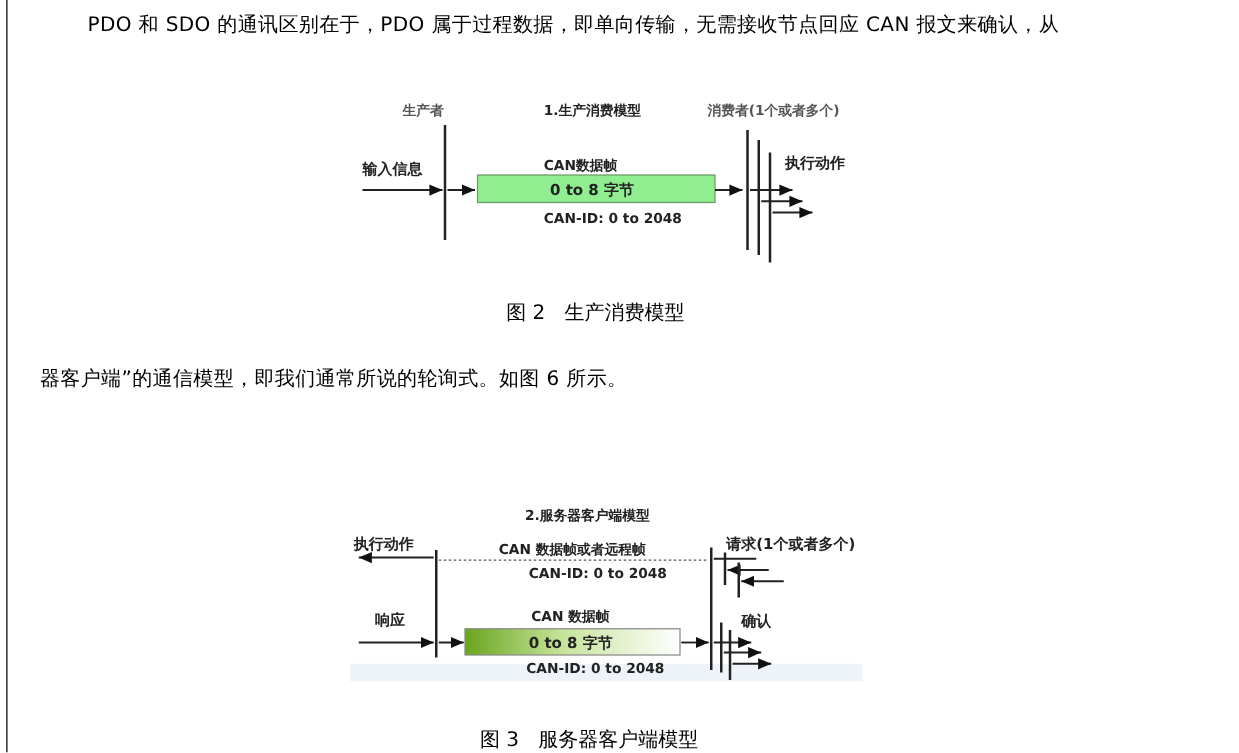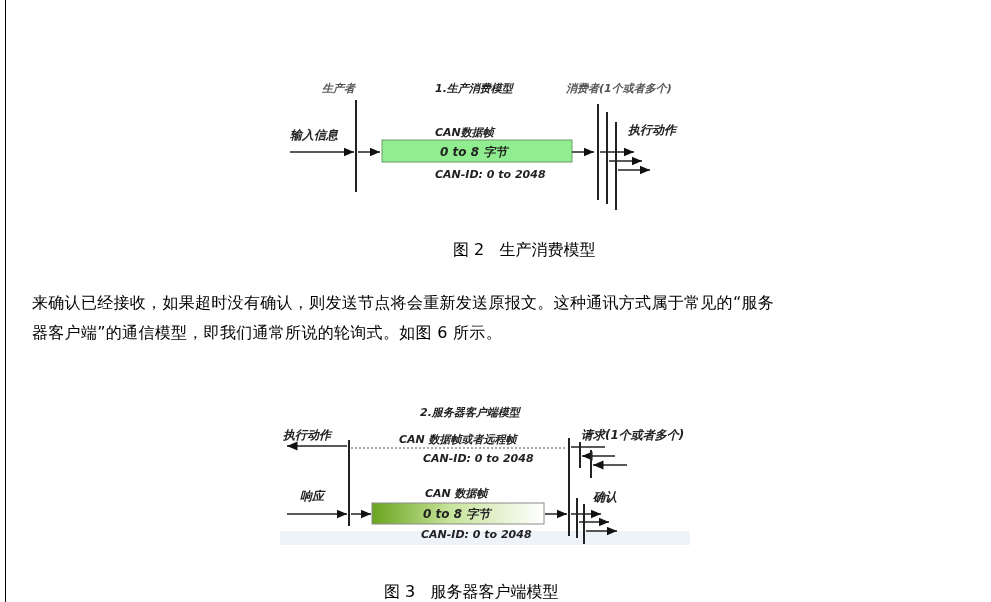--- a/index.html
+++ b/index.html
@@ -4,31 +4,32 @@
 <style>
   html, body { margin: 0; padding: 0; background: #ffffff; }
   body { width: 991px; height: 602px; position: relative; overflow: hidden;
          font-family: "DejaVu Sans", sans-serif; color: #000; }
   .left-rule { position: absolute; left: 5px; top: 0; width: 1px; height: 602px; background: #000; }
   .para { position: absolute; left: 32px; width: 920px; font-size: 16px; line-height: 30px;
           letter-spacing: 0.3px; white-space: nowrap; }
   .para .line { display: block; height: 30px; }
   .indent { padding-left: 38px; }
   .caption { position: absolute; font-size: 16px; white-space: pre; }
-  .fig { position: absolute; font-style: italic; }
+  .fig { position: absolute; }
   .fig svg { display: block; }
   .lbl { font-family: "DejaVu Sans", sans-serif; font-weight: bold; fill: #222; }
   .lbl-light { font-family: "DejaVu Sans", sans-serif; fill: #555; font-weight: bold; }
 </style>
 </head>
 <body>
 
 <div class="left-rule"></div>
 
 <div class="para" style="top:5px;">
+  <span class="line indent">PDO 和 SDO 的通讯区别在于，PDO 属于过程数据，即单向传输，无需接收节点回应 CAN 报文来确认，从</span>
 </div>
 
 <div class="fig" style="left:280px; top:72px;">
   <svg width="430" height="140" viewBox="0 0 430 140">
     <defs>
       <marker id="ah" markerWidth="8" markerHeight="8" refX="7" refY="4" orient="auto">
         <path d="M0,1 L7,4 L0,7 z" fill="#111"></path>
       </marker>
     </defs>
     <text class="lbl-light" x="42" y="20" font-size="11">生产者</text>
@@ -50,24 +51,23 @@
     <line x1="318" y1="32" x2="318" y2="128" stroke="#222" stroke-width="2"></line>
     <line x1="327" y1="40" x2="327" y2="132" stroke="#222" stroke-width="2"></line>
     <line x1="336" y1="50" x2="336" y2="138" stroke="#222" stroke-width="2"></line>
     <text class="lbl" x="348" y="62" font-size="12">执行动作</text>
     <line x1="320" y1="80" x2="354" y2="80" stroke="#222" stroke-width="1.5" marker-end="url(#ah)"></line>
     <line x1="329" y1="89" x2="362" y2="89" stroke="#222" stroke-width="1.5" marker-end="url(#ah)"></line>
     <line x1="338" y1="98" x2="370" y2="98" stroke="#222" stroke-width="1.5" marker-end="url(#ah)"></line>
   </svg>
 </div>
 
-<div class="caption" style="left:405px; top:240px;margin-left:48px;">图 2   生产消费模型</div>
+<div class="caption" style="left:405px; top:240px;">图 2   生产消费模型</div>
 
 <div class="para" style="top:288px;">
-  <span class="line">来确认已经接收，如果超时没有确认，则发送节点将会重新发送原报文。这种通讯方式属于常见的“服务</span>
   <span class="line">器客户端”的通信模型，即我们通常所说的轮询式。如图 6 所示。</span>
 </div>
 
 <div class="fig" style="left:275px; top:398px;">
   <svg width="430" height="150" viewBox="0 0 430 150">
     <defs>
       <marker id="ah2" markerWidth="8" markerHeight="8" refX="7" refY="4" orient="auto">
         <path d="M0,1 L7,4 L0,7 z" fill="#111"></path>
       </marker>
       <linearGradient id="g3" x1="0" y1="0" x2="1" y2="0">

